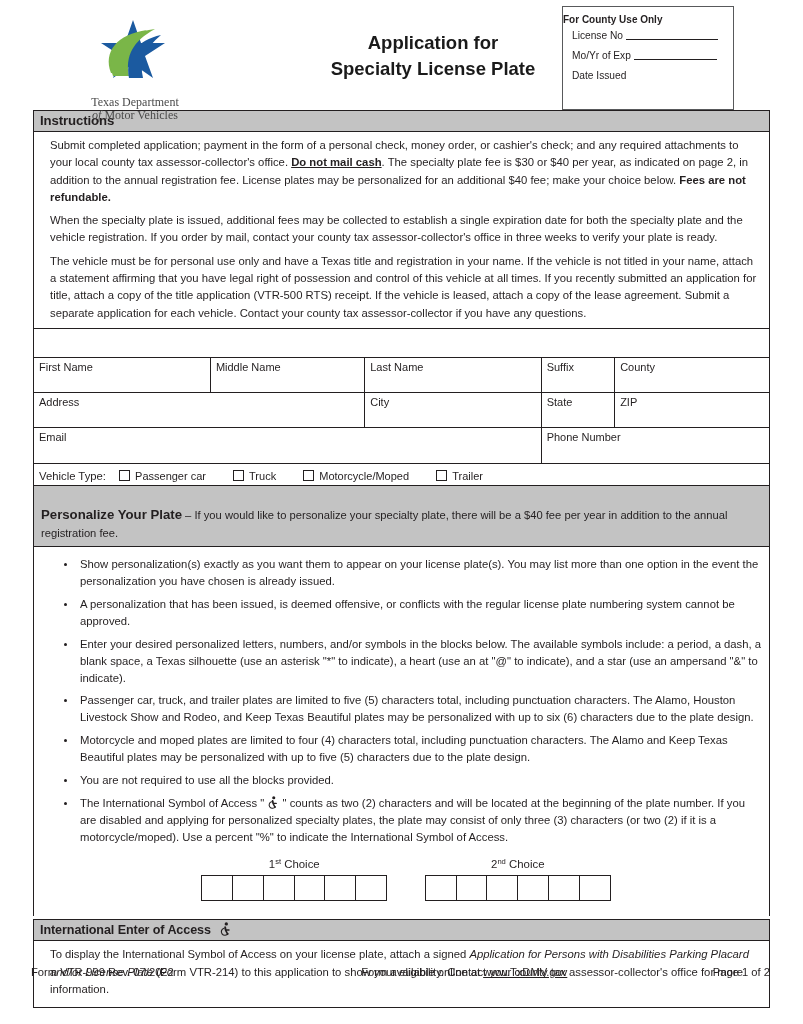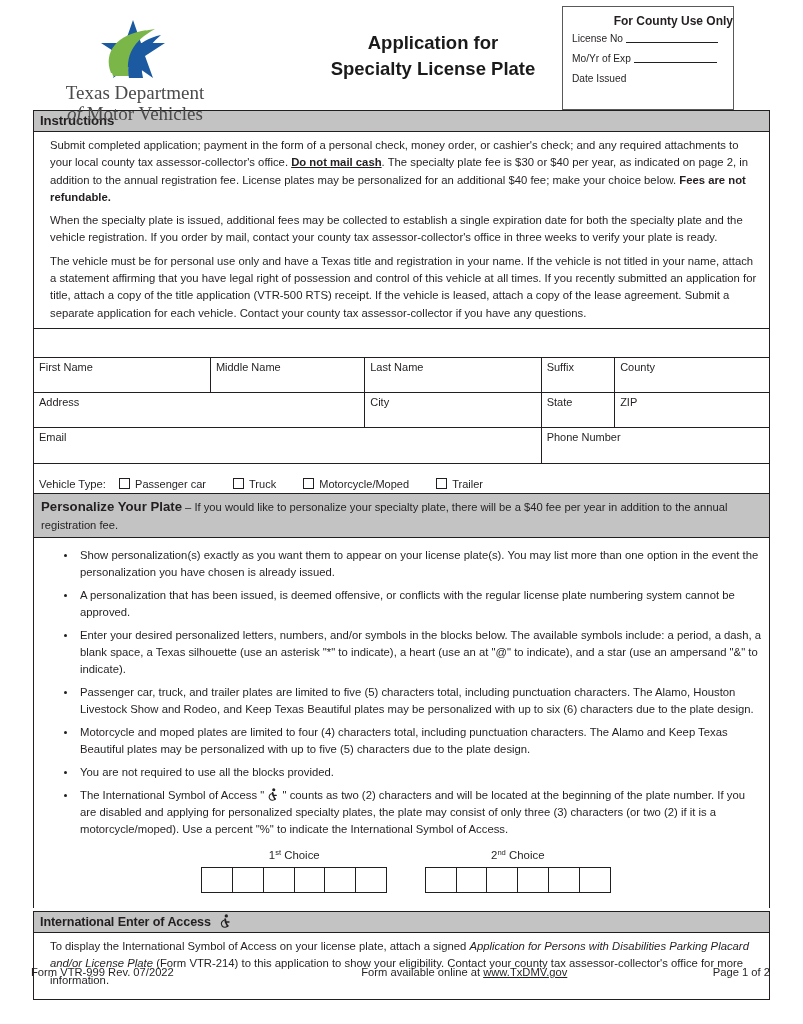--- a/index.html
+++ b/index.html
@@ -11,70 +11,70 @@
     color:#231f20;
     font-size:11.3px;
     -webkit-font-smoothing:antialiased;
   }
   .page { position:relative; width:803px; height:1024px; padding:0 33px; }
 
   
   .header { position:relative; height:110px; }
   .logo-wrap { position:absolute; left:22px; top:18px; width:160px; text-align:center; }
   .logo-mark { height:62px; position:relative; }
-  .logo-words { font-family:"Liberation Serif", serif; font-size:19px; color:#4a4a4a; line-height:1.12; margin-top:2px; }
+  .logo-words { font-family:"Liberation Serif", serif; font-size:12px; color:#4a4a4a; line-height:1.12; margin-top:16px; }
   .logo-words .l2 { white-space:nowrap; }
   .logo-words em { font-style:italic; }
 
   .title-block {
     position:absolute; left:250px; top:30px; width:300px;
     text-align:center; font-weight:bold; font-size:18.5px; line-height:1.42;
     color:#1a1a1a;
   }
 
   .county-box {
     position:absolute; right:36px; top:6px; width:172px; height:104px;
     border:1.4px solid #58595b; background:#fff;
   }
   .county-title {
-    text-align:right; font-weight:bold; font-size:12px;
+    text-align:left; font-weight:bold; font-size:10px;
     padding:7px 0 5px; color:#231f20;
   }
   .county-row { font-size:10.2px; padding:0 9px; margin-bottom:9px; white-space:nowrap; }
   .county-row .rule { display:inline-block; border-bottom:1.3px solid #231f20; height:10px; vertical-align:-1px; }
 
   
   .sec { border:1.5px solid #231f20; border-bottom:none; }
   .sec.last { border-bottom:1.5px solid #231f20; }
   .bar {
     background:#c3c3c3; border-bottom:1.2px solid #231f20;
     font-weight:bold; font-size:13.2px; padding:2px 6px 3px;
     letter-spacing:-0.1px;
   }
   .bar.small { font-size:12.6px; }
   .bar-para {
     background:#c3c3c3; border-bottom:1.2px solid #231f20;
-    padding:3px 7px 4px; line-height:1.5; font-size:11.2px;
+    padding:19px 7px 4px; line-height:1.5; font-size:11.2px;
   }
   .bar-para b { font-size:13.2px; }
   .body { padding:5px 7px 6px; line-height:1.53;margin-left:9px; }
   .body p { margin:0 0 6px; }
   .body p:last-child { margin-bottom:0; }
   u { text-decoration:underline; }
 
   
   table.grid { width:100%; border-collapse:collapse;margin-top:28px; }
   table.grid td {
     border:1px solid #231f20; font-size:11px;
     padding:3px 5px 0; vertical-align:top; height:35px;
   }
   table.grid td.tall { height:36px; }
   table.grid tr.vt td {
     height:22px; border-left:none; border-right:none; border-bottom:none;
-    padding:14px 5px 3px; vertical-align:middle;
+    padding:6px 5px 3px; vertical-align:middle;
   }
   .cbox {
     display:inline-block; width:11px; height:11px;
     border:1.4px solid #231f20; background:#fff;
     vertical-align:-1px; margin:0 5px 0 10px;
   }
   .vt-label { font-size:11.3px; }
   .vt-item { margin-right:14px; white-space:nowrap; }
 
   

